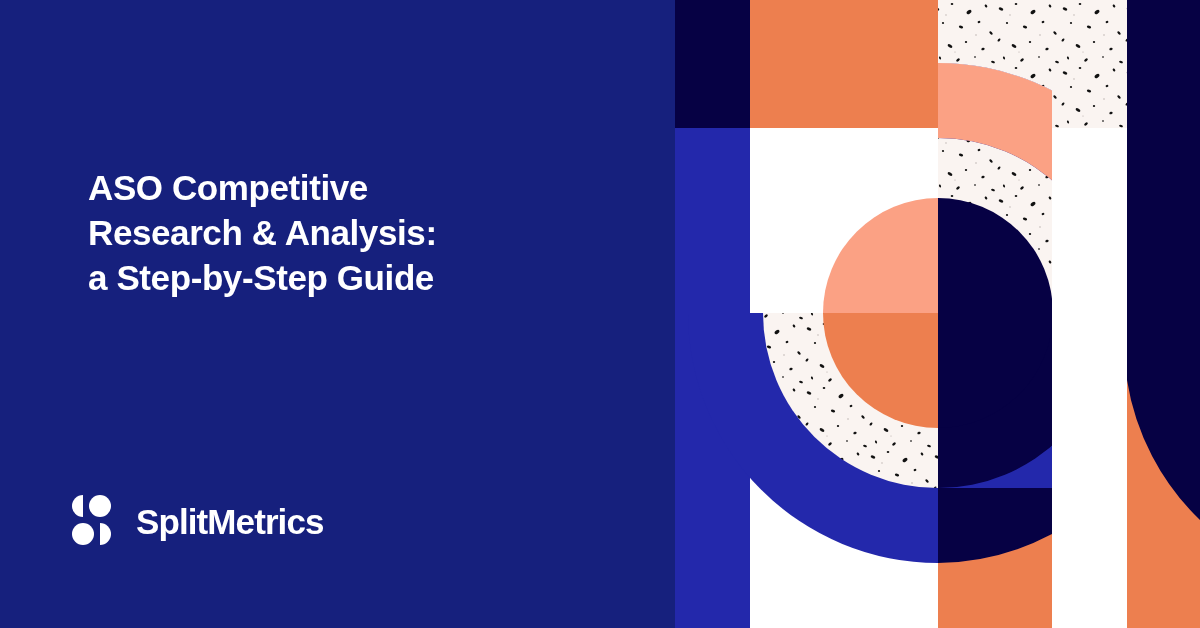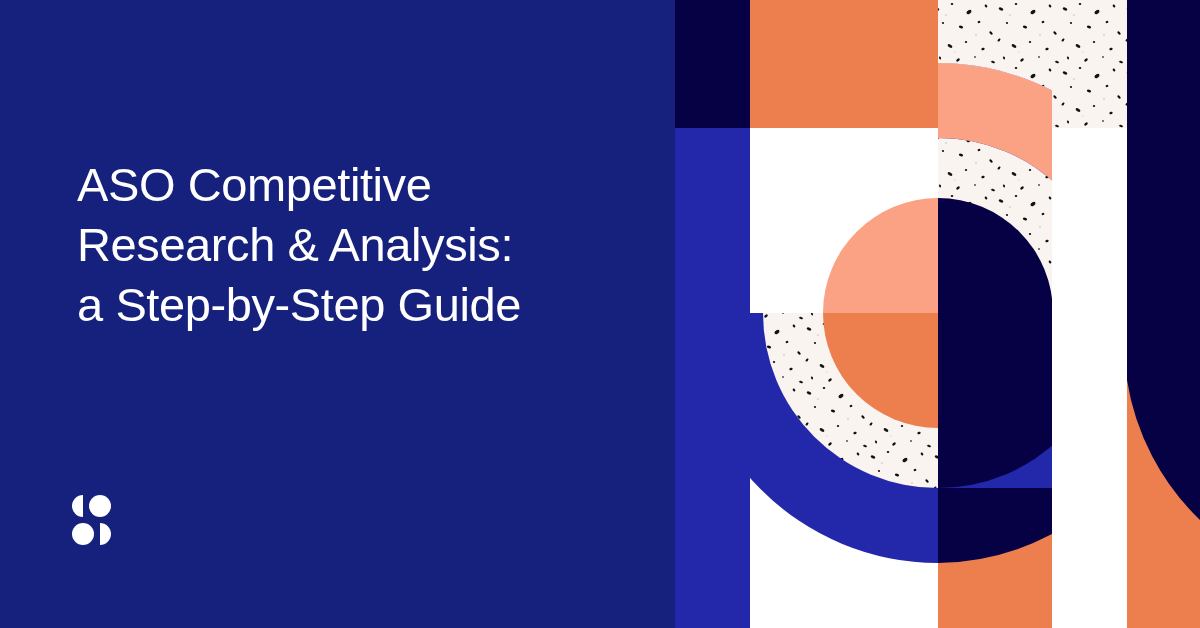--- a/index.html
+++ b/index.html
@@ -23,25 +23,25 @@
     width: 675px;
     height: 628px;
     background: #16207d;
     z-index: 5;
   }
   .headline {
     position: absolute;
     left: 72px;
     top: 150px;
     width: 570px;
-    margin: 5px;
+    margin: 16px;
     color: #ffffff;
-    font-size: 47px;
+    font-size: 35px;
     line-height: 1.28;
-    font-weight: 400;
+    font-weight: 700;
     letter-spacing: -0.4px;
     white-space: pre-line;
   }
   .logo-lockup {
     position: absolute;
     left: 72px;
     top: 495px;
     display: flex;
     align-items: center;
     gap: 18px;
@@ -207,17 +207,18 @@
 Research &amp; Analysis:
 a Step-by-Step Guide</h1>
 
     <div class="logo-lockup">
       <div class="logo-mark">
         <span class="lm-shape lm-tl"></span>
         <span class="lm-shape lm-tr"></span>
         <span class="lm-shape lm-bl"></span>
         <span class="lm-shape lm-br"></span>
       </div>
+      <span class="logo-word">SplitMetrics</span>
     </div>
 
   </div>
 
 </div>
 
 </body></html>

